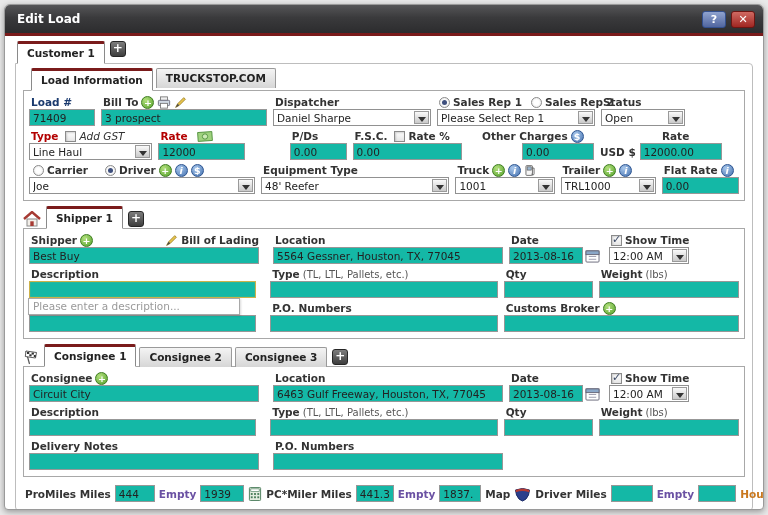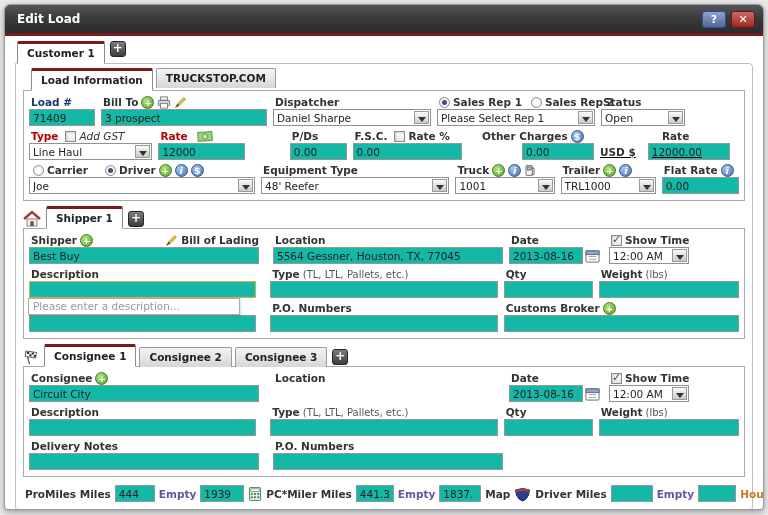--- a/index.html
+++ b/index.html
@@ -216,21 +216,21 @@
             <div class="lrow">
               <span class="lb">Other Charges</span>
               <span class="ic ic-cash"></span>
             </div>
             <input class="inp" style="width: 72px; margin-left: 42px;" value="0.00">
           </div>
           <div class="fld" style="width:142px; margin-right:0;">
             <div class="lrow" style="padding-left:62px;">
                 <span class="lb">Rate</span>
               </div>
-            <div style="display:flex; align-items:center; gap:12px;text-decoration:underline;">
+            <div style="display:flex; align-items:center; gap:4px;">
               <span class="lb">USD $</span>
               <input class="inp" style="width: 82px;" value="12000.00">
             </div>
           </div>
         </div>
 
         <div class="band" style="margin-bottom:0;">
           <div class="fld" style="width:228px;">
             <div class="lrow">
               <span class="rd" style="margin-left:2px;"></span>
@@ -418,20 +418,21 @@
             <div class="lrow">
               <span class="lb">Consignee</span>
               <span class="ic ic-plus"></span>
             </div>
             <input class="inp" value="Circuit City" style="">
           </div>
           <div class="fld" style="width:230px; margin-left:8px;">
             <div class="lrow">
                 <span class="lb">Location</span>
               </div>
+            <input class="inp" value="6463 Gulf Freeway, Houston, TX, 77045" style="">
           </div>
           <div class="fld" style="width:94px;">
             <div class="lrow">
                 <span class="lb">Date</span>
               </div>
             <div style="display:flex; align-items:center; gap:2px;">
               <input class="inp" style="width: 74px;" value="2013-08-16">
               <svg class="glyph" width="15" height="14" viewBox="0 0 16 15">
                   <rect x="1" y="2" width="14" height="12" rx="1" fill="#fff" stroke="#667"></rect>
                   <rect x="1" y="2" width="14" height="4" fill="#8aa7c8" stroke="#667"></rect>

